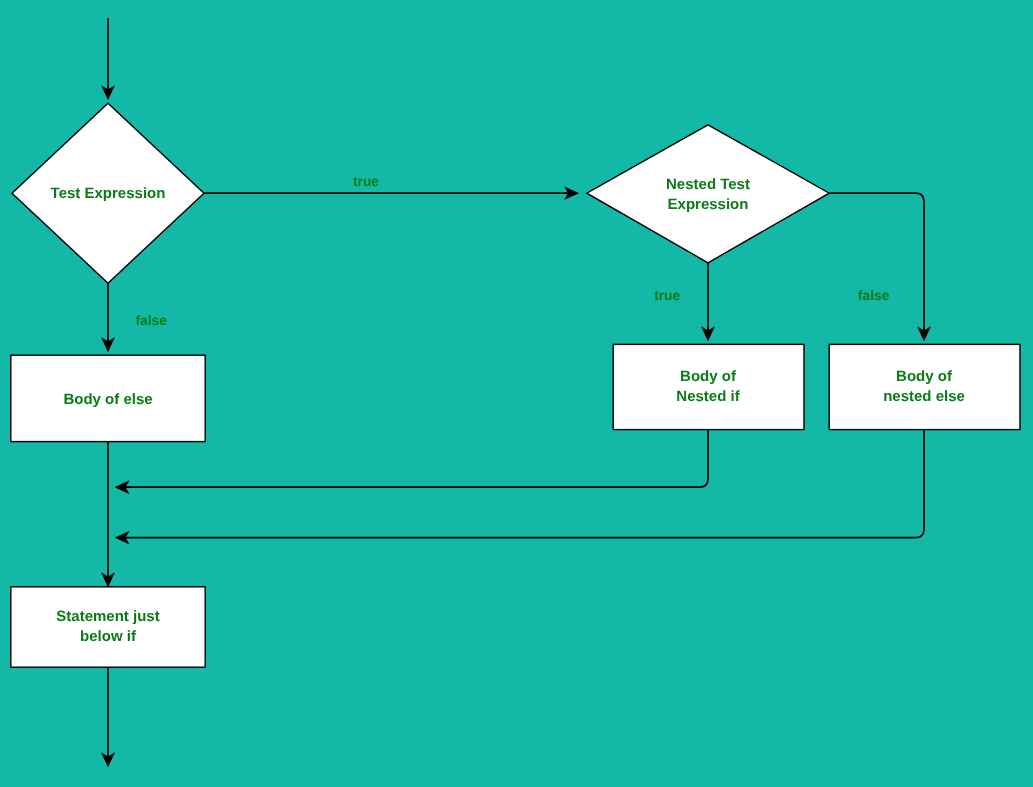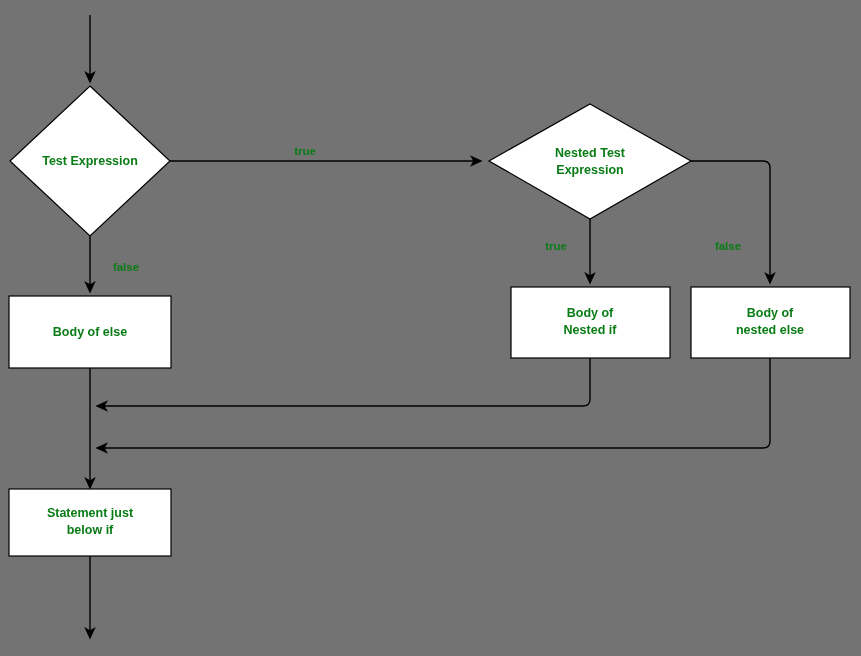--- a/index.html
+++ b/index.html
@@ -8,21 +8,21 @@
     padding: 0;
     background: #ffffff;
   }
   body {
     font-family: "Liberation Sans", sans-serif;
   }
   #flowchart-root {
     position: relative;
     width: 861px;
     height: 656px;
-    background: #737373;
+    background: #14b8a6;
     overflow: hidden;
   }
   #flow-svg {
     position: absolute;
     top: 0;
     left: 0;
     width: 861px;
     height: 656px;
     display: block;
   }

